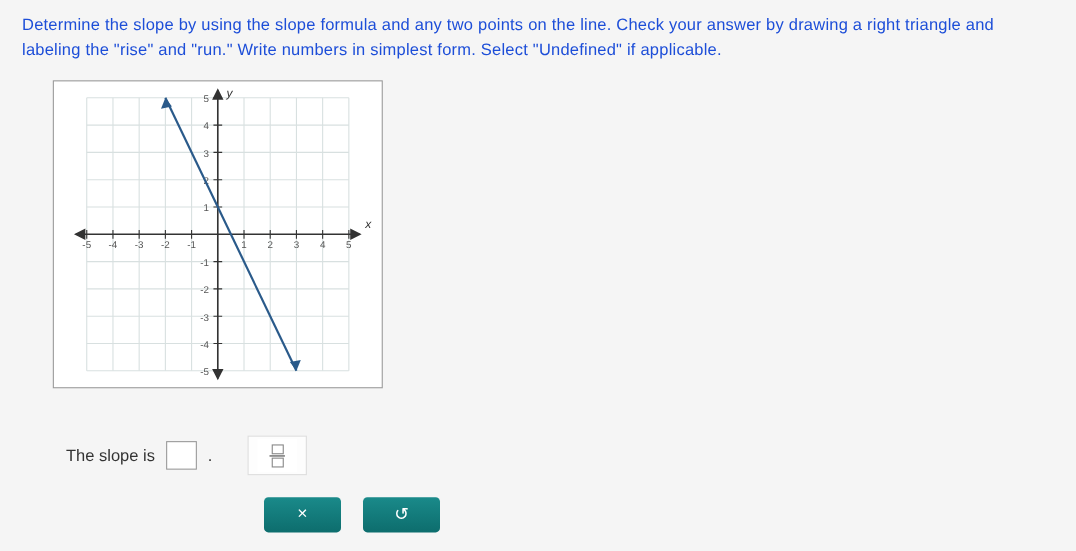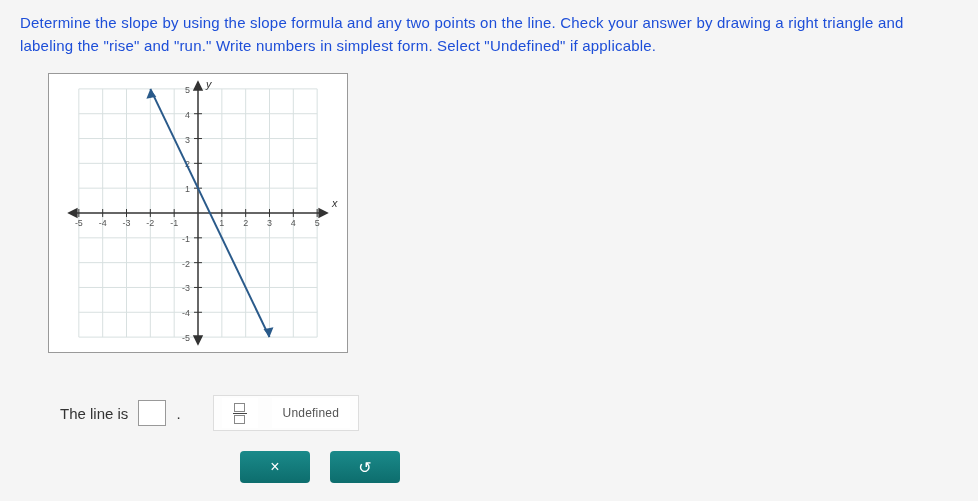--- a/index.html
+++ b/index.html
@@ -187,32 +187,31 @@
     <text x="285" y="134" font-size="11" font-style="italic" fill="#333">x</text>
     <text x="158" y="14" font-size="11" font-style="italic" fill="#333">y</text>
 
     <line x1="102" y1="15" x2="222" y2="265" stroke="#2a5a8a" stroke-width="2"></line>
     <polygon points="102,15 98,25 108,23" fill="#2a5a8a"></polygon>
     <polygon points="222,265 216,257 226,255" fill="#2a5a8a"></polygon>
   </svg>
 </div>
 
 <div class="answer-row">
-  <span class="answer-label">The line is</span>
+  <span class="answer-label">The slope is</span>
   <input type="text" class="answer-box" value="" style="">
   <span class="period">.</span>
   <span class="toolbar-wrap">
     <button class="tool-btn" title="Fraction">
       <span class="fraction-icon">
         <span class="num"></span>
           <span class="bar"></span>
           <span class="den"></span>
       </span>
     </button>
-    <button class="tool-btn undefined-btn">Undefined</button>
   </span>
 </div>
 
 <div class="button-row">
   <button class="action-btn">
     <span>×</span>
   </button>
   <button class="action-btn">
     <span>↺</span>
   </button>

